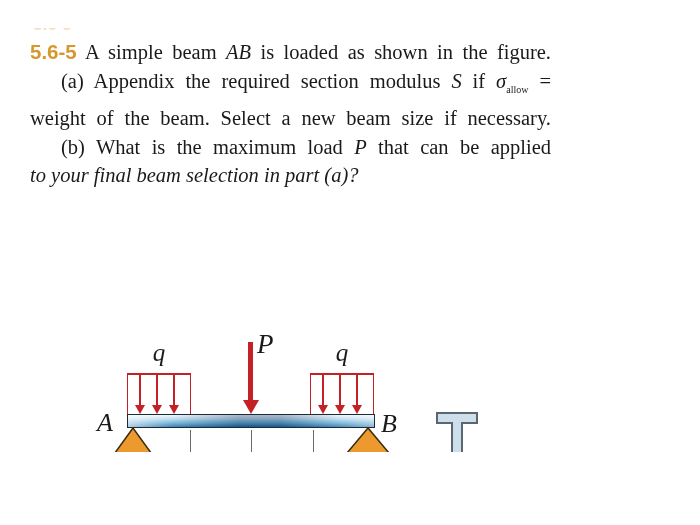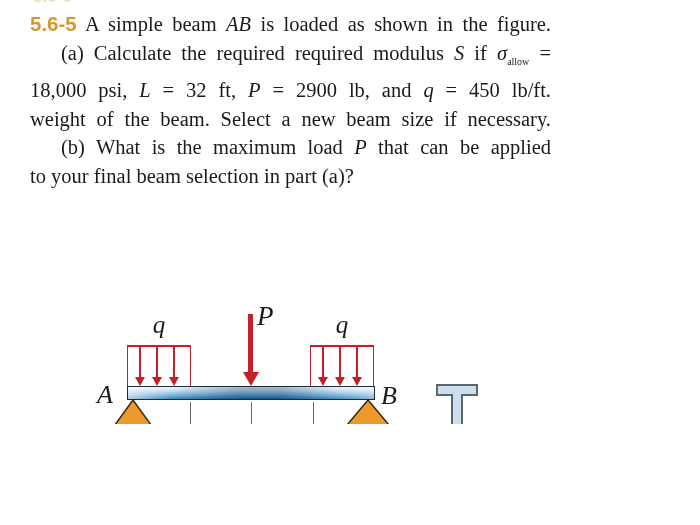--- a/index.html
+++ b/index.html
@@ -3,29 +3,30 @@
 <meta charset="utf-8">
 <style>
   html,body{margin:0;padding:0;}
   .page{
     position:relative;
     width:700px;height:424px;
     background:#ffffff;
     overflow:hidden;
     font-family:"Liberation Serif","DejaVu Serif",serif;
     color:#1a1a1a;
+    margin-top:28px;
   }
 
   
   .text-block{position:absolute;left:30px;top:10px;width:521px;}
   .tline{
     font-size:20.5px;line-height:28.5px;
     text-align:justify;text-align-last:justify;
   }
-  .tline.noStretch{text-align:center;text-align-last:left;}
+  .tline.noStretch{text-align:center;text-align-last:left;font-style:italic;}
   .tline.indent{text-indent:31px;}
   .seg-label{
     font-family:"Liberation Sans","DejaVu Sans",sans-serif;
     font-weight:700;color:#D6982C;
   }
   .seg-i{font-style:italic;}
   .seg-sans{font-family:"Liberation Sans","DejaVu Sans",sans-serif;font-weight:600;}
   .seg-sub{font-size:10px;vertical-align:-5px;}
 
   
@@ -118,22 +119,21 @@
 </style>
 </head>
 <body>
 
 <div class="page">
 
   <div class="top-cut">5.6-5</div>
 
   <div class="text-block">
     <div class="tline"><span class="seg-label">5.6-5</span><span> A simple beam </span><span class="seg-i">AB</span><span> is loaded as shown in the figure.</span></div>
-    <div class="tline indent"><span>(a) Calculate the required required modulus </span><span class="seg-i">S</span><span> if </span><span class="seg-i">σ</span><span class="seg-sub">allow</span><span> =</span></div>
-    <div class="tline"><span>18,000 psi, </span><span class="seg-i">L</span><span> = 32 ft, </span><span class="seg-i">P</span><span> = 2900 lb, and </span><span class="seg-i">q</span><span> = 450 lb/ft.</span></div>
+    <div class="tline indent"><span>(a) Appendix the required section modulus </span><span class="seg-i">S</span><span> if </span><span class="seg-i">σ</span><span class="seg-sub">allow</span><span> =</span></div>
     <div class="tline"><span>weight of the beam. Select a new beam size if necessary.</span></div>
     <div class="tline indent"><span>(b) What is the maximum load </span><span class="seg-i">P</span><span> that can be applied</span></div>
     <div class="tline noStretch"><span>to your final beam selection in part (a)?</span></div>
   </div>
 
   <div class="figure">
 
     <div class="fig-label lab-q left">q</div>
     <div class="fig-label lab-P">P</div>
     <div class="fig-label lab-q right">q</div>

